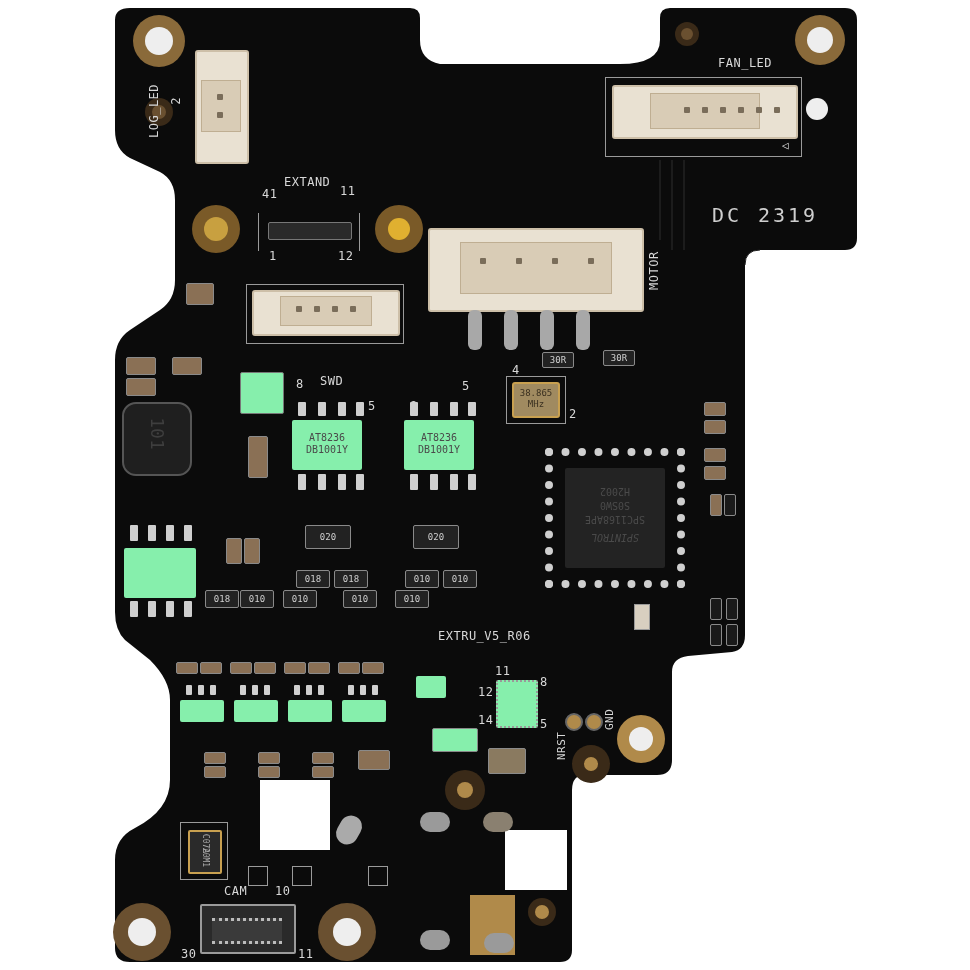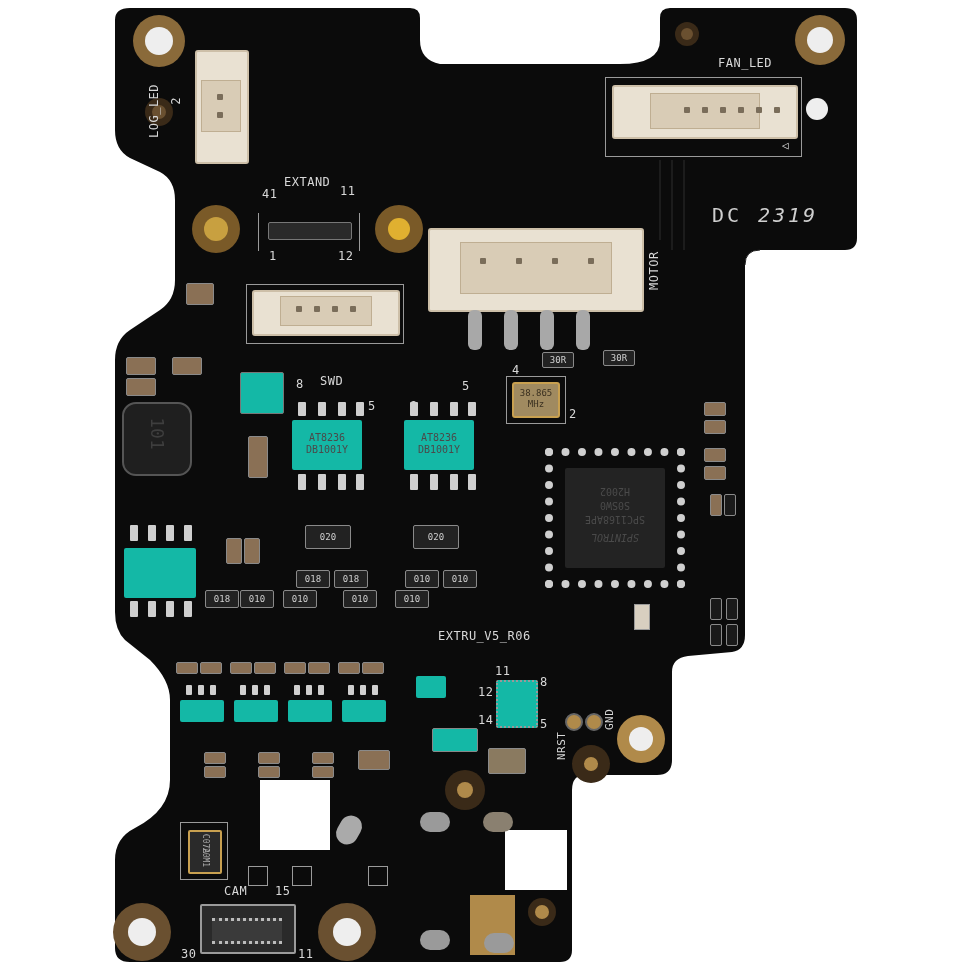--- a/index.html
+++ b/index.html
@@ -11,21 +11,21 @@
   .chiptext{position:absolute;color:#4a4a4a;font-family:"DejaVu Sans Mono",monospace;font-size:10px;line-height:11px;text-align:center;white-space:nowrap;}
   .pad{position:absolute;background:#cfcfcf;border-radius:1px;}
   .smd{position:absolute;border:1px solid #8a8a8a;border-radius:2px;background:#1a1a1a;}
   .smd.tan{background:#8a7055;}
   .smd.res{background:#222;}
   .smd.res span{position:absolute;left:0;right:0;top:50%;transform:translateY(-50%);color:#cfcfcf;font-size:9px;text-align:center;font-family:"DejaVu Sans Mono",monospace;}
   .hole{position:absolute;border-radius:50%;}
   .conn{position:absolute;background:#e9e1d2;border:2px solid #cdbfa8;border-radius:3px;}
   .conn .inner{position:absolute;background:#d9ccb6;border:1px solid #bfae92;}
   .conn .pin{position:absolute;width:6px;height:6px;background:#7a6d5a;border-radius:1px;}
-  .ic{position:absolute;background:#14b8a6;border-radius:2px;}
+  .ic{position:absolute;background:#86efac;border-radius:2px;}
   .outline{position:absolute;border:1px solid #9a9a9a;}
 </style>
 </head>
 <body>
 
 <div class="board">
   <svg class="abs" style="left:0;top:0" width="970" height="970">
     <path d="M 140 8 L 410 8 Q 420 8 420 18 L 420 40 Q 420 60 440 64 L 620 64 Q 660 64 660 40 L 660 18 Q 660 8 670 8 L 845 8 Q 857 8 857 20 L 857 238 Q 857 250 845 250 L 760 250 Q 745 250 745 265 L 745 635 Q 745 650 732 652 L 688 656 Q 672 658 672 672 L 672 760 Q 672 775 657 775 L 585 775 Q 572 775 572 790 L 572 950 Q 572 962 560 962 L 130 962 Q 115 962 115 948 L 115 860 Q 115 838 135 828 Q 170 810 170 780 L 170 700 Q 170 680 150 660 L 125 640 Q 115 630 115 612 L 115 360 Q 115 340 130 330 L 160 310 Q 175 300 175 280 L 175 200 Q 175 180 160 172 L 130 158 Q 115 150 115 130 L 115 20 Q 115 8 130 8 Z" fill="#0b0b0b"></path>
     <path d="M 760 250 Q 745 250 745 265" stroke="#222" fill="none"></path>
     <rect x="260" y="780" width="70" height="70" fill="#ffffff"></rect>
@@ -94,21 +94,21 @@
     <div class="pin" style="left:70px;top:20px;"></div>
       <div class="pin" style="left:88px;top:20px;"></div>
       <div class="pin" style="left:106px;top:20px;"></div>
     <div class="pin" style="left:124px;top:20px;"></div>
       <div class="pin" style="left:142px;top:20px;"></div>
       <div class="pin" style="left:160px;top:20px;"></div>
   </div>
   <div class="silk" style="left:782px;top:140px;font-size:11px;">◁</div>
 
   <div class="silk big" style="left:712px;top:205px;">DC</div>
-  <div class="silk big" style="left:758px;top:205px;font-style:italic;">2319</div>
+  <div class="silk big" style="left:758px;top:205px;">2319</div>
 
   <div class="silk" style="left:284px;top:176px;">EXTAND</div>
   <div class="silk" style="left:262px;top:188px;">41</div>
   <div class="silk" style="left:340px;top:185px;">11</div>
   <div class="outline" style="left:258px;top:213px;width:100px;height:38px;border-top:none;border-bottom:none;"></div>
   <div class="ic" style="left:268px;top:222px;width:82px;height:16px;background:#2a2a2a;border:1px solid #777;"></div>
   <div class="silk" style="left:269px;top:250px;">1</div>
   <div class="silk" style="left:338px;top:250px;">12</div>
 
   <div class="conn" style="left:428px;top:228px;width:212px;height:80px;">
@@ -317,21 +317,21 @@
     <div class="smd tan" style="left:182px;top:88px;width:30px;height:18px;"></div>
   </div>
   <div class="smd" style="left:488px;top:748px;width:36px;height:24px;background:#8a7a60;"></div>
 
   <div class="outline" style="left:180px;top:822px;width:46px;height:56px;"></div>
   <div class="abs" style="left:188px;top:830px;width:30px;height:40px;background:#2a2a2a;border:2px solid #c8a050;border-radius:2px;">
     <div class="chiptext" style="left:0;right:0;top:6px;color:#aaa;font-size:8px;transform:rotate(90deg);">C07A</div>
     <div class="chiptext" style="left:0;right:0;top:20px;color:#aaa;font-size:8px;transform:rotate(90deg);">20M1</div>
   </div>
   <div class="silk" style="left:224px;top:885px;">CAM</div>
-  <div class="silk" style="left:275px;top:885px;">15</div>
+  <div class="silk" style="left:275px;top:885px;">10</div>
   <div class="silk" style="left:181px;top:948px;">30</div>
   <div class="silk" style="left:298px;top:948px;">11</div>
   <div class="ic" style="left:200px;top:904px;width:92px;height:46px;background:#2a2a2a;border:2px solid #9a9a9a;">
     <div class="abs" style="left:10px;top:12px;width:70px;height:20px;background:#3a3a3a;border-top:3px dotted #bbb;border-bottom:3px dotted #bbb;"></div>
   </div>
   <div class="outline" style="left:248px;top:866px;width:18px;height:18px;"></div>
   <div class="outline" style="left:292px;top:866px;width:18px;height:18px;"></div>
   <div class="outline" style="left:368px;top:866px;width:18px;height:18px;"></div>
 </div>
 

